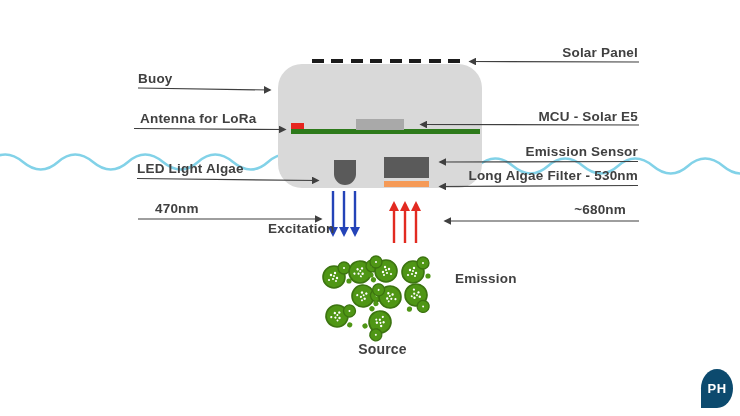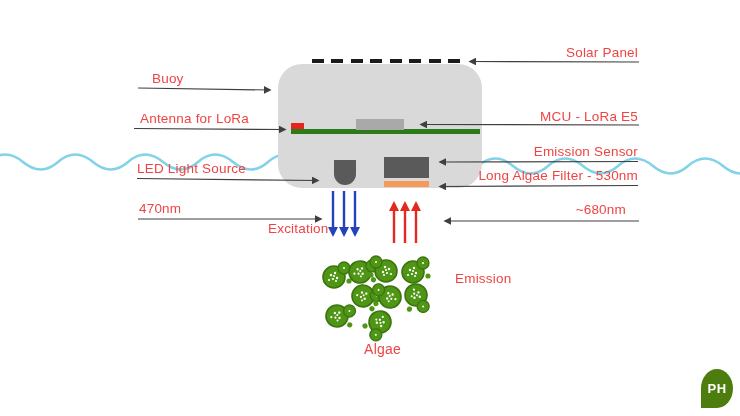--- a/index.html
+++ b/index.html
@@ -1,22 +1,22 @@
 <!DOCTYPE html>
 <html><head>
 <meta charset="utf-8">
 <style>
   html,body{margin:0;padding:0;background:#fff;}
   #stage{
     position:relative;width:740px;height:416px;overflow:hidden;background:#ffffff;
     font-family:"Liberation Sans", sans-serif;
   }
   .lbl{
-    position:absolute;font-size:13.5px;line-height:15px;color:#ef4444;
-    white-space:nowrap;letter-spacing:.2px;
+    position:absolute;font-size:13.5px;line-height:15px;color:#404040;
+    white-space:nowrap;letter-spacing:.2px;font-weight:bold;
   }
   .lbl.right{text-align:right;}
   svg{position:absolute;left:0;top:0;}
   #waves-svg{z-index:1;}
   #buoy-body{
     position:absolute;left:278px;top:64px;width:204px;height:124px;
     background:#d9d9d9;border-radius:24px;z-index:2;
   }
   #solar-dashes{
     position:absolute;left:312px;top:59px;width:148px;height:3.5px;z-index:3;
@@ -25,21 +25,21 @@
   #pcb-bar{position:absolute;left:291px;top:129px;width:189px;height:5px;background:#2d7a1b;z-index:3;}
   #antenna-chip{position:absolute;left:291px;top:123px;width:13px;height:6px;background:#e6251f;z-index:4;}
   #mcu-chip{position:absolute;left:356px;top:119px;width:48px;height:11px;background:#a9a9a9;z-index:4;}
   #led-shape{position:absolute;left:334px;top:160px;width:22px;height:25px;background:#5a5a5a;border-radius:0 0 11px 11px;z-index:3;}
   #sensor-chip{position:absolute;left:384px;top:157px;width:45px;height:21px;background:#5a5a5a;z-index:3;}
   #filter-strip{position:absolute;left:384px;top:181px;width:45px;height:6px;background:#f59a57;z-index:3;}
   #callouts-svg{z-index:5;}
   #algae-svg{left:315px;top:253px;z-index:2;}
   .lbl{z-index:6;}
   #logo{
-    position:absolute;left:701px;top:369px;width:32px;height:39px;background:#4d7c0f;
+    position:absolute;left:701px;top:369px;width:32px;height:39px;background:#0c4a6e;
     border-radius:50% 50% 50% 0;z-index:7;
     display:flex;align-items:center;justify-content:center;
   }
   #logo span{color:#ffffff;font-weight:bold;font-size:13px;letter-spacing:.5px;}
 </style>
 </head>
 <body>
 
 <div id="stage">
 
@@ -115,32 +115,32 @@
       <path d="M355,191 L355,234" marker-end="url(#arrB)"></path>
     </g>
 
     <g stroke="#e22a21" stroke-width="2.4" fill="none">
       <path d="M394,243 L394,204" marker-end="url(#arrR)"></path>
       <path d="M405,243 L405,204" marker-end="url(#arrR)"></path>
       <path d="M416,243 L416,204" marker-end="url(#arrR)"></path>
     </g>
   </svg>
 
-  <div class="lbl" style="left:152px;top:71px;">Buoy</div>
+  <div class="lbl" style="left:138px;top:71px;">Buoy</div>
   <div class="lbl" style="left:140px;top:111px;text-align:center;">Antenna for LoRa</div>
-  <div class="lbl" style="left:137px;top:161px;">LED Light Source</div>
-  <div class="lbl" style="left:139px;top:201px;">470nm</div>
+  <div class="lbl" style="left:137px;top:161px;">LED Light Algae</div>
+  <div class="lbl" style="left:155px;top:201px;">470nm</div>
   <div class="lbl" style="left:268px;top:221px;">Excitation</div>
 
   <div class="lbl right" style="right:102px;top:45px;">Solar Panel</div>
-  <div class="lbl right" style="right:102px;top:109px;">MCU - LoRa E5</div>
+  <div class="lbl right" style="right:102px;top:109px;">MCU - Solar E5</div>
   <div class="lbl right" style="right:102px;top:144px;">Emission Sensor</div>
   <div class="lbl right" style="right:102px;top:168px;">Long Algae Filter - 530nm</div>
   <div class="lbl right" style="right:114px;top:202px;">~680nm</div>
   <div class="lbl" style="left:455px;top:223px;margin-top:48px;">Emission</div>
 
-  <div class="lbl" style="left:355px;top:342px;width:55px;text-align:center;font-size:14px;">Algae</div>
+  <div class="lbl" style="left:355px;top:342px;width:55px;text-align:center;font-size:14px;">Source</div>
 
   <div id="logo">
     <span>PH</span>
   </div>
 
 </div>
 
 </body></html>

